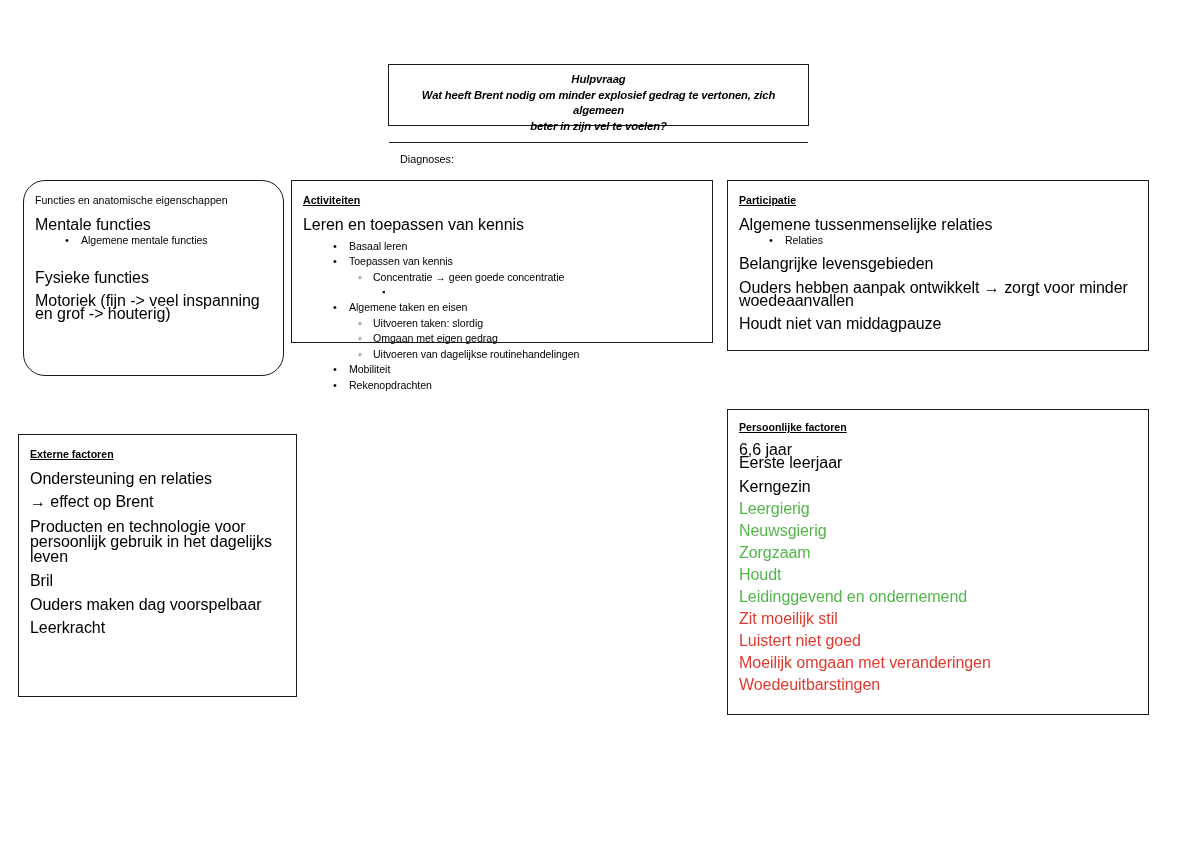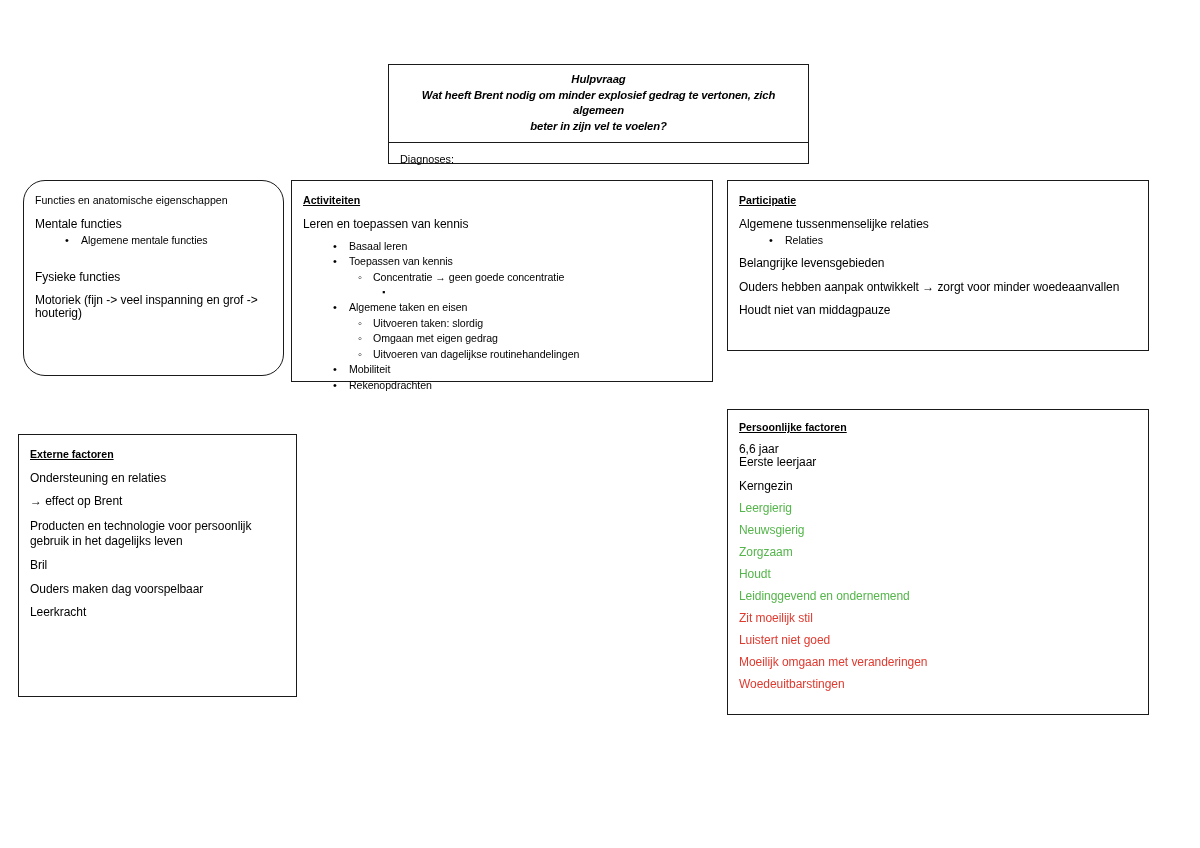--- a/index.html
+++ b/index.html
@@ -21,21 +21,21 @@
     position: absolute;
     border: 1.3px solid #1a1a1a;
     background: #ffffff;
   }
 
   
   #hulpvraag-box {
     left: 388px;
     top: 64px;
     width: 421px;
-    height: 100px;
+    height: 62px;
   }
   .hv-head {
     padding: 7px 12px 8px 12px;
     border-bottom: 1.3px solid #1a1a1a;
     text-align: center;
   }
   .hv-title {
     font-weight: bold;
     font-style: italic;
     font-size: 11.3px;
@@ -53,21 +53,21 @@
     padding: 9px 11px;
     font-size: 10.8px;
     line-height: 14px;
   }
 
   
   .panel-inner {
     padding: 13px 11px 10px 11px;
   }
   .ln {
-    font-size: 12px;
+    font-size: 16px;
     line-height: 13px;
     margin-bottom: 10.5px;
     letter-spacing: -0.05px;
   }
   .ln.tight { margin-bottom: 2px; }
   .hdr {
     font-weight: bold;
     text-decoration: underline;
     font-size: 10.6px;
     line-height: 13px;
@@ -129,21 +129,21 @@
   }
   ul.lvl3 > li > .b3::before {
     content: "\25AA";
     position: absolute;
     left: 9px;
     font-size: 9px;
   }
 
   
   #functies-box { left: 23px;  top: 180px; width: 261px; height: 196px; border-radius: 22px; }
-  #activiteiten-box { left: 291px; top: 180px; width: 422px; height: 202px; }
+  #activiteiten-box { left: 291px; top: 180px; width: 422px; height: 163px; }
   #participatie-box { left: 727px; top: 180px; width: 422px; height: 171px; }
   #externe-box { left: 18px;  top: 434px; width: 279px; height: 263px; }
   #persoonlijke-box { left: 727px; top: 409px; width: 422px; height: 306px; }
 
   .green { color: #54b54a; }
   .red   { color: #e03a2f; }
 </style>
 </head>
 <body>
 

